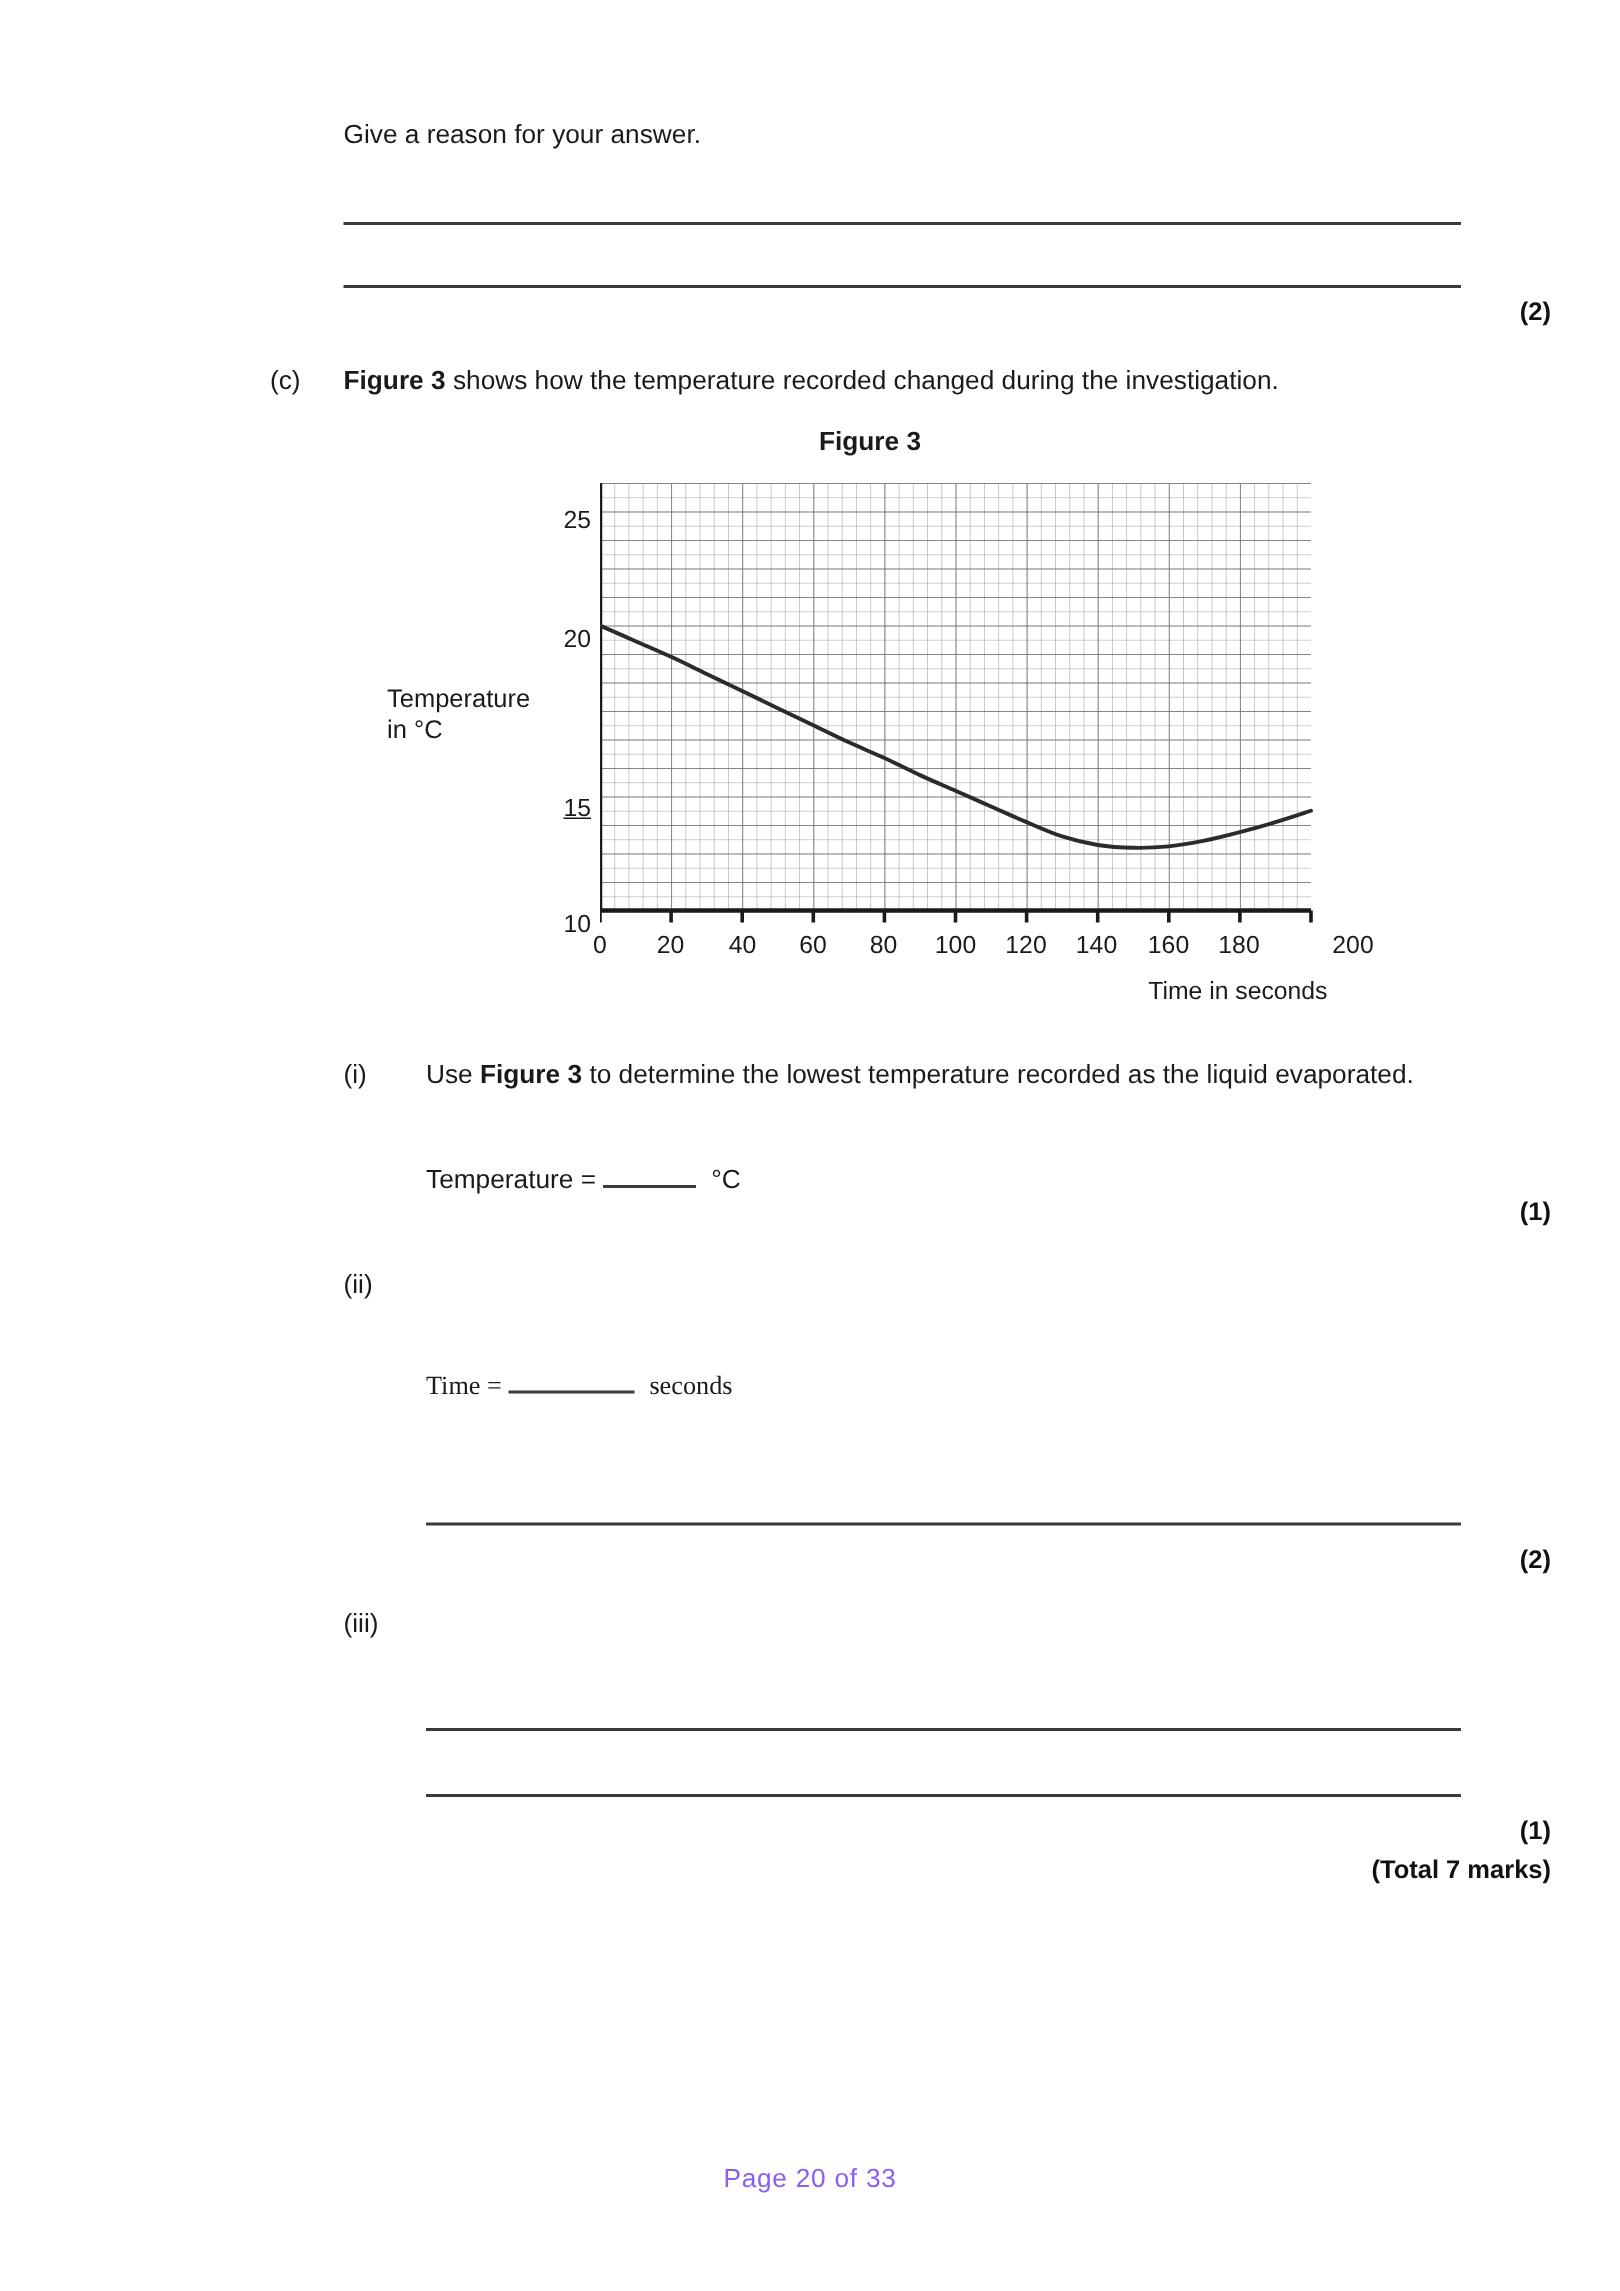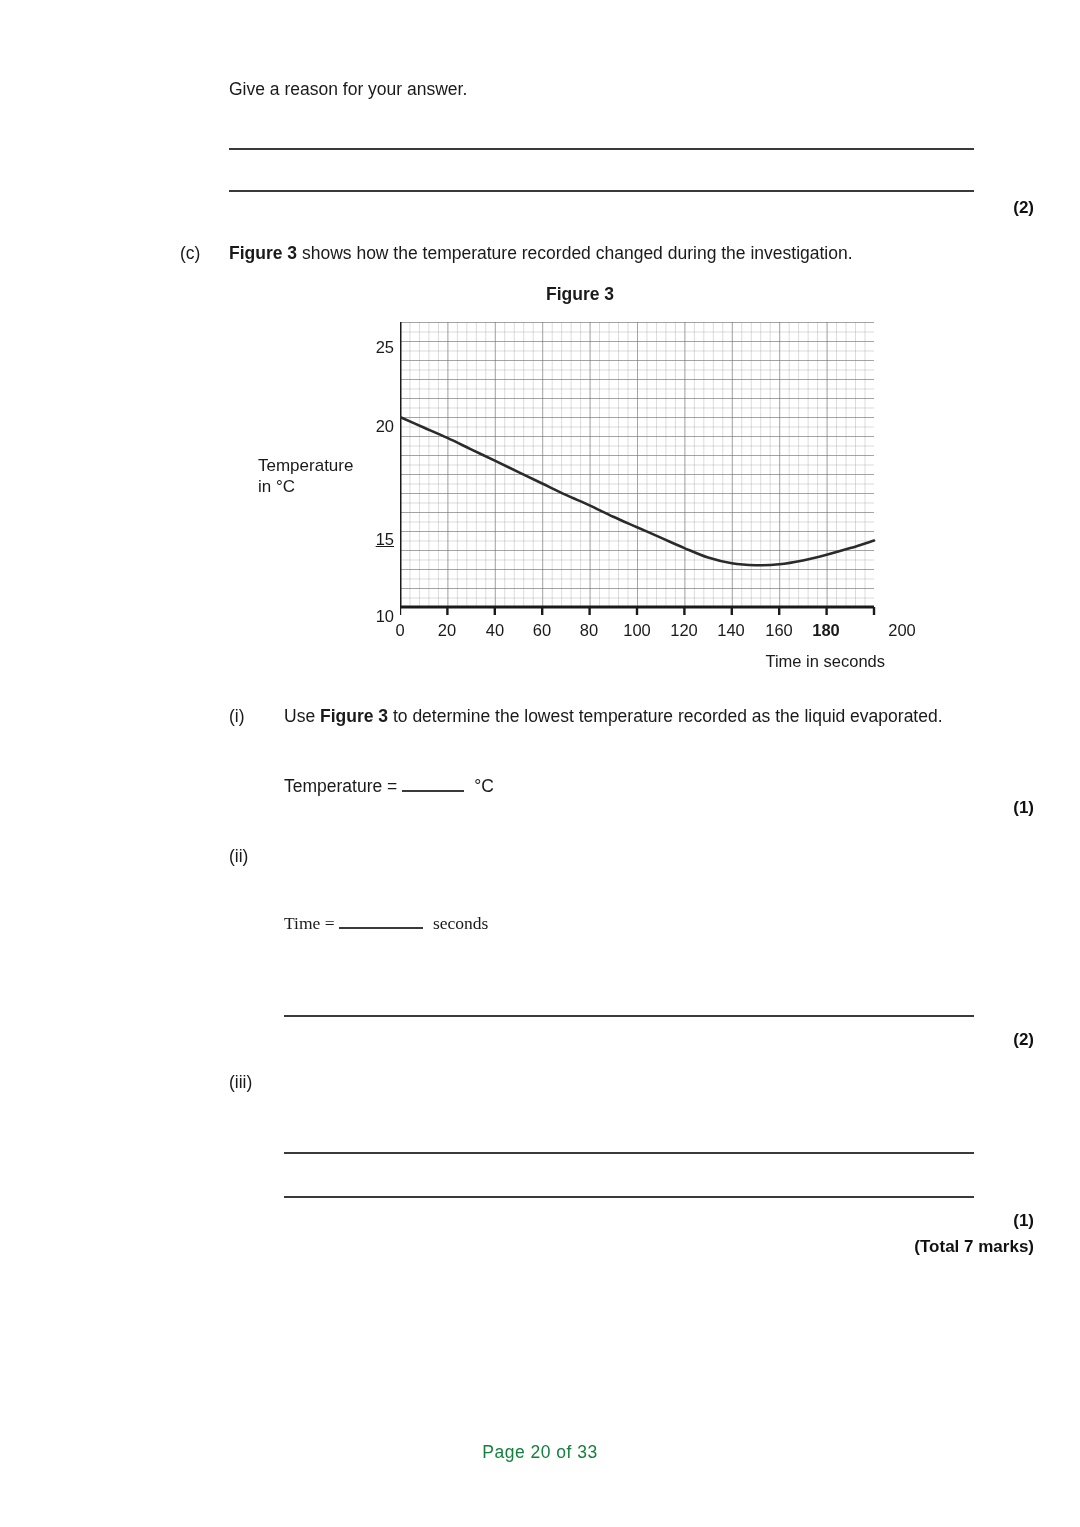--- a/index.html
+++ b/index.html
@@ -109,21 +109,21 @@
     border-bottom: 2px solid #3a3a3a;
     vertical-align: baseline;
   }
 
   
   .footer {
     position: absolute;
     width: 1080px;
     text-align: center;
     font-size: 17.5px;
-    color: #15803d;
+    color: #8b5cf6;
     letter-spacing: 0.5px;
   }
 </style>
 </head>
 <body>
 
 <div class="page">
 
   <div class="abs qtext" style="left:229px; top:77px; width:760px;">Give a reason for your answer.</div>
 
@@ -193,21 +193,21 @@
 
     <div class="tick-x" style="left:130px; top:311px;">0</div>
     <div class="tick-x" style="left:177px; top:311px;">20</div>
     <div class="tick-x" style="left:225px; top:311px;">40</div>
     <div class="tick-x" style="left:272px; top:311px;">60</div>
     <div class="tick-x" style="left:319px; top:311px;">80</div>
     <div class="tick-x" style="left:367px; top:311px;">100</div>
     <div class="tick-x" style="left:414px; top:311px;">120</div>
     <div class="tick-x" style="left:461px; top:311px;">140</div>
     <div class="tick-x" style="left:509px; top:311px;">160</div>
-    <div class="tick-x" style="left:556px; top:311px;font-weight:bold;">180</div>
+    <div class="tick-x" style="left:556px; top:311px;">180</div>
     <div class="tick-x" style="left:632px; top:311px;">200</div>
 
     <div class="axis-label-x" style="left:95px; top:342px; width:540px;text-align:right;">Time in seconds</div>
   </div>
 
   <div class="label-col" style="left:229px; top:704px;">(i)</div>
   <div class="abs qtext" style="left:284px; top:704px; width:700px;">
     <span>Use </span><span class="bold">Figure 3</span><span> to determine the lowest temperature recorded as the liquid evaporated.</span>
   </div>
 

